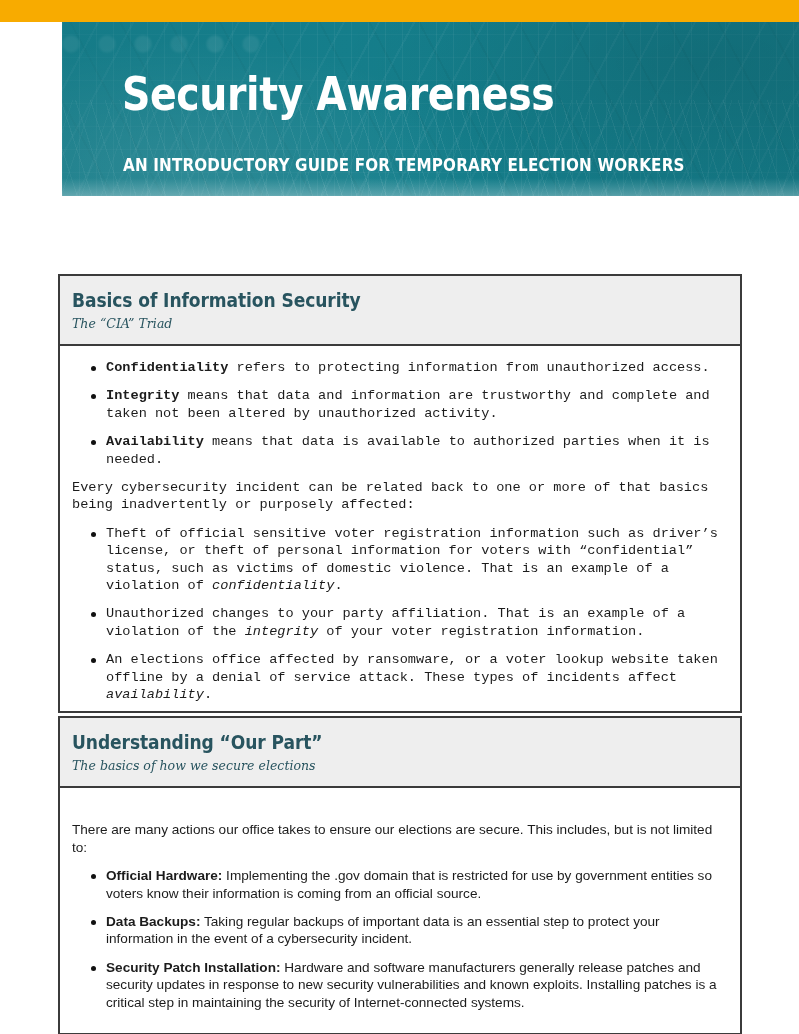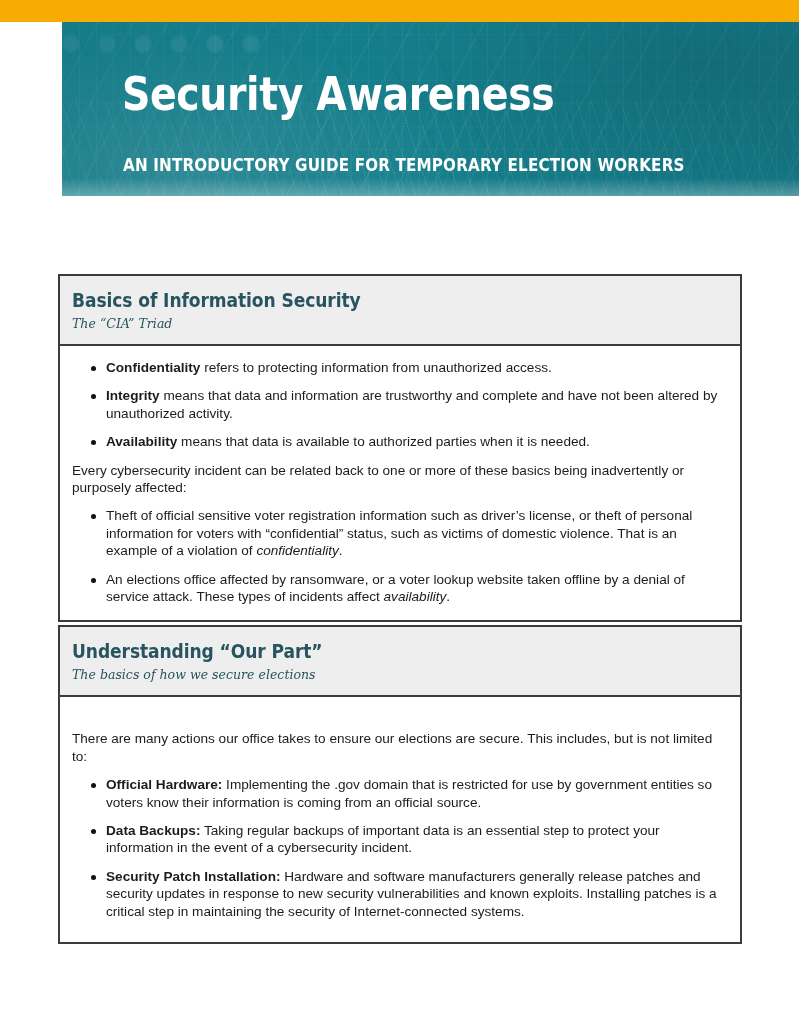--- a/index.html
+++ b/index.html
@@ -161,21 +161,21 @@
     background: #111111;
   }
   .lead {
     margin: 0 0 11px 0;
     padding: 0 6px 0 0;
   }
   .lead.tight-top { margin-top: 20px; }
   b.term { font-weight: 700; }
   i.em { font-style: italic; }
 
-  .section.first .section-body { padding-top: 13px; padding-bottom: 15px; }
+  .section.first .section-body { padding-top: 13px; padding-bottom: 8px; font-family: Liberation Mono, monospace; }
   .section.second .section-body { padding-top: 13px; padding-bottom: 22px; }
 </style>
 </head>
 <body>
 
 <div class="page">
 
   <div class="accent-bar"></div>
 
   <div class="hero">
@@ -202,32 +202,35 @@
       <div class="section-header">
         <div class="section-title">Basics of Information Security</div>
         <div class="section-subtitle">The “CIA” Triad</div>
       </div>
       <div class="section-body">
         <ul class="bullets">
           <li>
             <b class="term">Confidentiality</b><span> refers to protecting information from unauthorized access.</span>
           </li>
           <li>
-            <b class="term">Integrity</b><span> means that data and information are trustworthy and complete and have not been altered by unauthorized activity.</span>
+            <b class="term">Integrity</b><span> means that data and information are trustworthy and complete and taken not been altered by unauthorized activity.</span>
           </li>
           <li>
             <b class="term">Availability</b><span> means that data is available to authorized parties when it is needed.</span>
           </li>
         </ul>
 
-        <p class="lead" style="margin-top:11px;">Every cybersecurity incident can be related back to one or more of these basics being inadvertently or purposely affected:</p>
+        <p class="lead" style="margin-top:11px;">Every cybersecurity incident can be related back to one or more of that basics being inadvertently or purposely affected:</p>
 
         <ul class="bullets">
           <li>
             <span>Theft of official sensitive voter registration information such as driver’s license, or theft of personal information for voters with “confidential” status, such as victims of domestic violence. That is an example of a violation of </span><i class="em">confidentiality</i><span>.</span>
+          </li>
+          <li>
+            <span>Unauthorized changes to your party affiliation. That is an example of a violation of the </span><i class="em">integrity</i><span> of your voter registration information.</span>
           </li>
           <li>
             <span>An elections office affected by ransomware, or a voter lookup website taken offline by a denial of service attack. These types of incidents affect </span><i class="em">availability</i><span>.</span>
           </li>
         </ul>
       </div>
     </div>
 
     <div class="section second">
       <div class="section-header">

